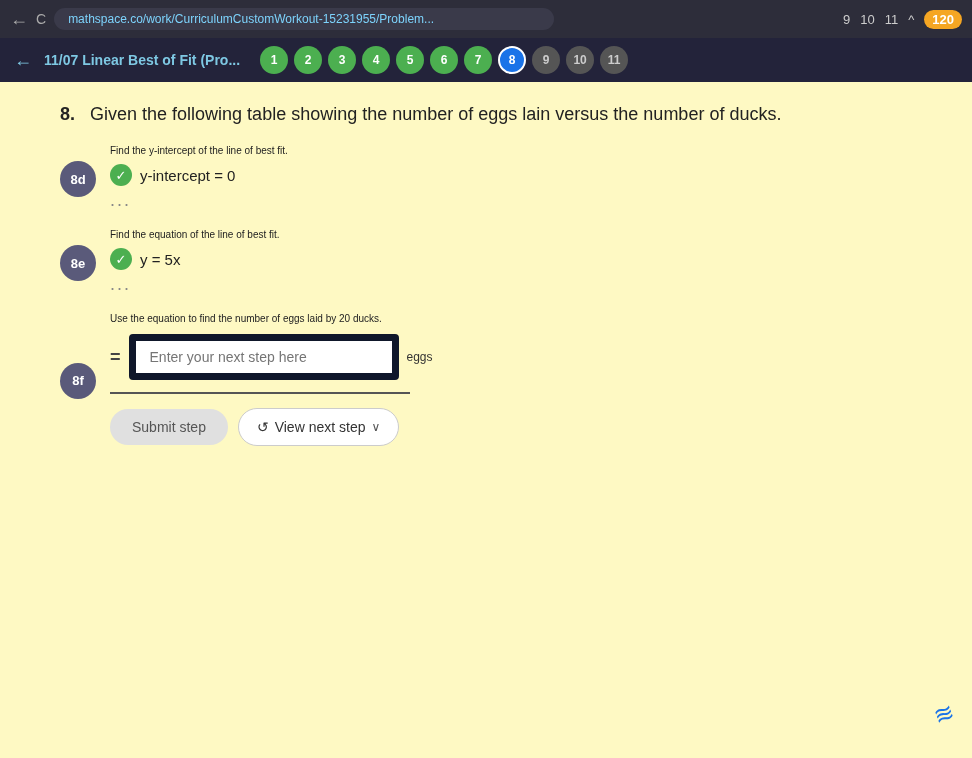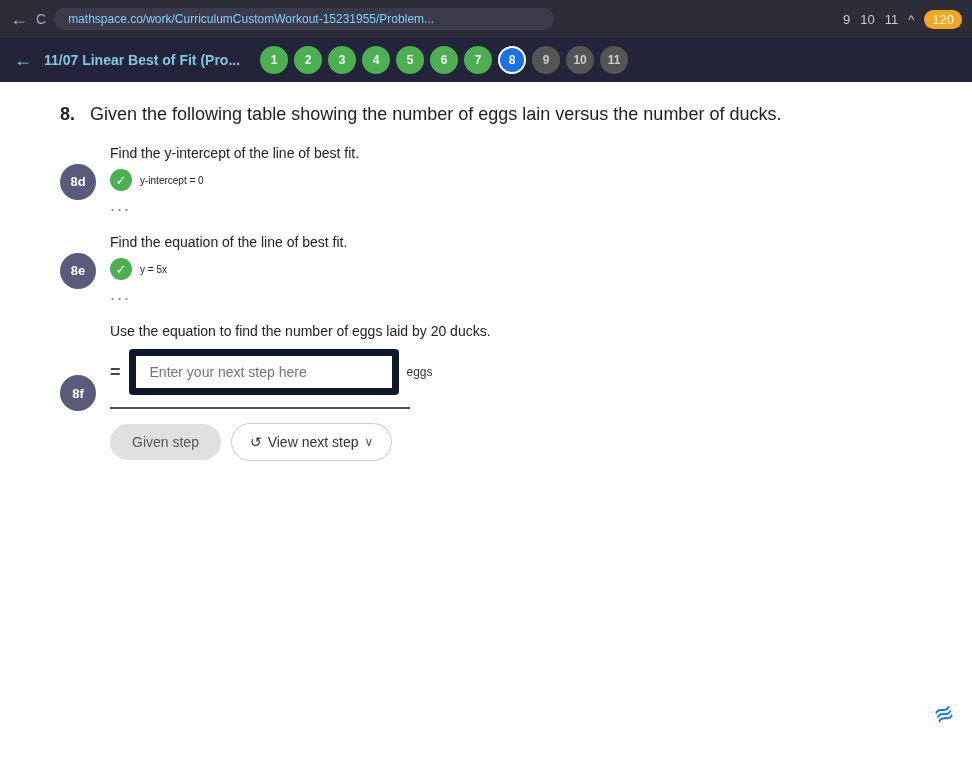--- a/index.html
+++ b/index.html
@@ -45,21 +45,21 @@
       gap: 10px;
       margin-left: auto;
       color: #ccc;
       font-size: 13px;
     }
     .coins-badge {
       background: #f5a623;
       color: #fff;
       border-radius: 10px;
       padding: 2px 8px;
-      font-weight: normal;
+      font-weight: bold;
       font-size: 13px;
     }
 
     
     .step-nav {
       background: #23233a;
       height: 44px;
       display: flex;
       align-items: center;
       padding: 0 14px;
@@ -87,21 +87,21 @@
       font-size: 12px;
       font-weight: bold;
       cursor: pointer;
     }
     .step-circle.done { background: #4caf50; color: #fff; }
     .step-circle.active { background: #1a73e8; color: #fff; border: 2px solid #fff; }
     .step-circle.default { background: #555; color: #ccc; }
 
     
     .main-content {
-      background: #ffffff;
+      background: #fef9c3;
       min-height: 676px;
       padding: 20px 18px 20px 60px;
       position: relative;
     }
 
     .question-header {
       font-size: 18px;
       color: #222;
       font-weight: 400;
       margin-bottom: 6px;
@@ -129,21 +129,21 @@
       display: flex;
       align-items: center;
       justify-content: center;
       flex-shrink: 0;
       margin-top: 2px;
     }
     .sub-content {
       flex: 1;
     }
     .sub-question-text {
-      font-size: 14px;
+      font-size: 10px;
       color: #222;
       margin-bottom: 8px;
     }
     .answer-row {
       display: flex;
       align-items: center;
       gap: 8px;
       margin-bottom: 4px;
     }
     .check-icon {
@@ -152,21 +152,21 @@
       border-radius: 50%;
       background: #4caf50;
       color: #fff;
       display: flex;
       align-items: center;
       justify-content: center;
       font-size: 13px;
       flex-shrink: 0;
     }
     .answer-text {
-      font-size: 10px;
+      font-size: 15px;
       color: #222;
     }
     .dots {
       color: #888;
       font-size: 18px;
       margin-top: 2px;
       letter-spacing: 2px;
     }
 
     
@@ -320,21 +320,21 @@
     <div class="sub-content">
       <div class="sub-question-text">Use the equation to find the number of eggs laid by 20 ducks.</div>
       <div class="input-section">
         <div class="input-row">
           <span class="equals-sign">=</span>
           <input type="text" class="step-input" placeholder="Enter your next step here" style="">
           <span class="unit-label">eggs</span>
         </div>
         <div class="divider"></div>
         <div class="action-buttons">
-          <button class="btn-submit">Given step</button>
+          <button class="btn-submit">Submit step</button>
           <button class="btn-view-next">
             <span>↺</span>
             <span>View next step</span>
             <span class="btn-chevron">∨</span>
           </button>
         </div>
       </div>
     </div>
   </div>
 

